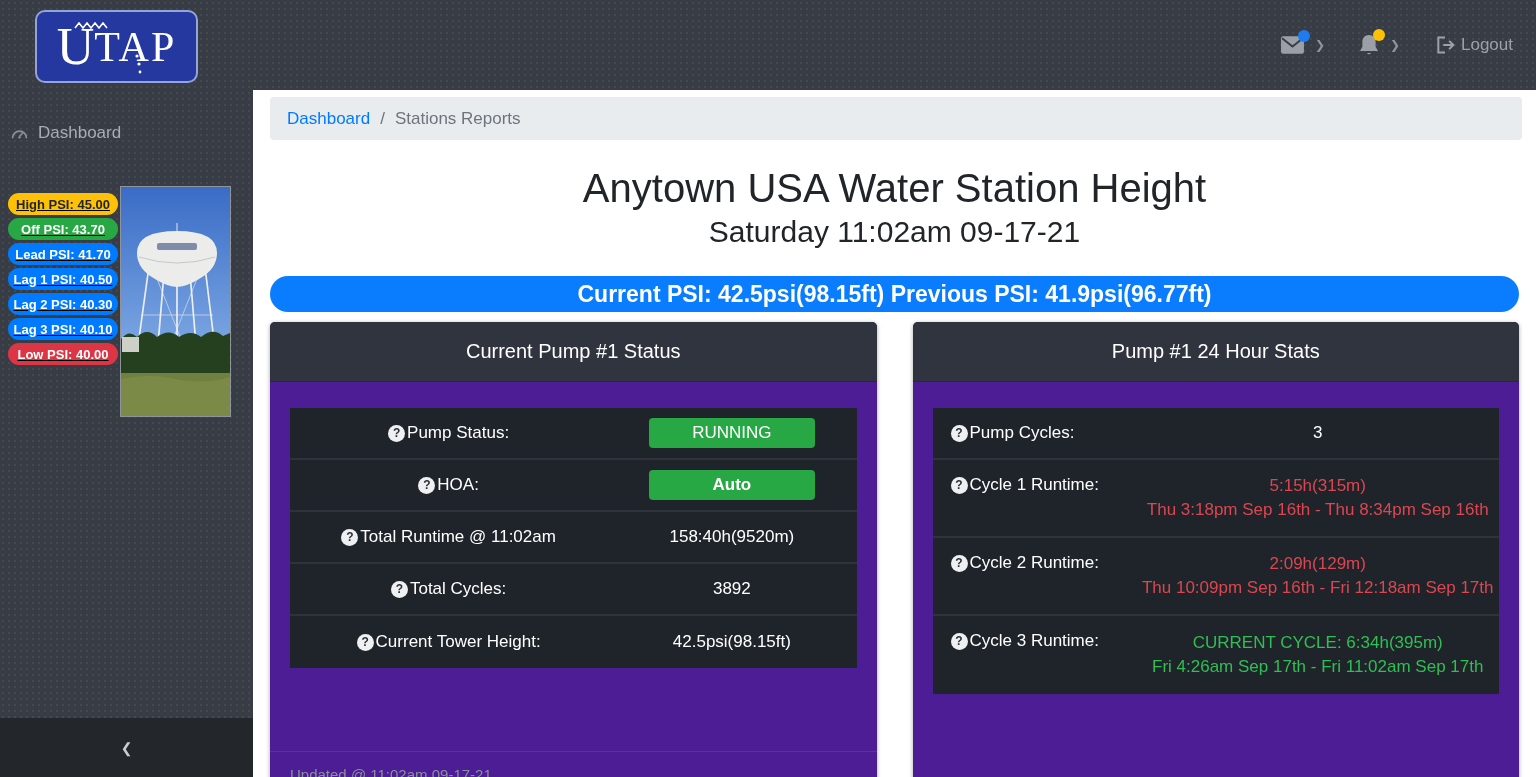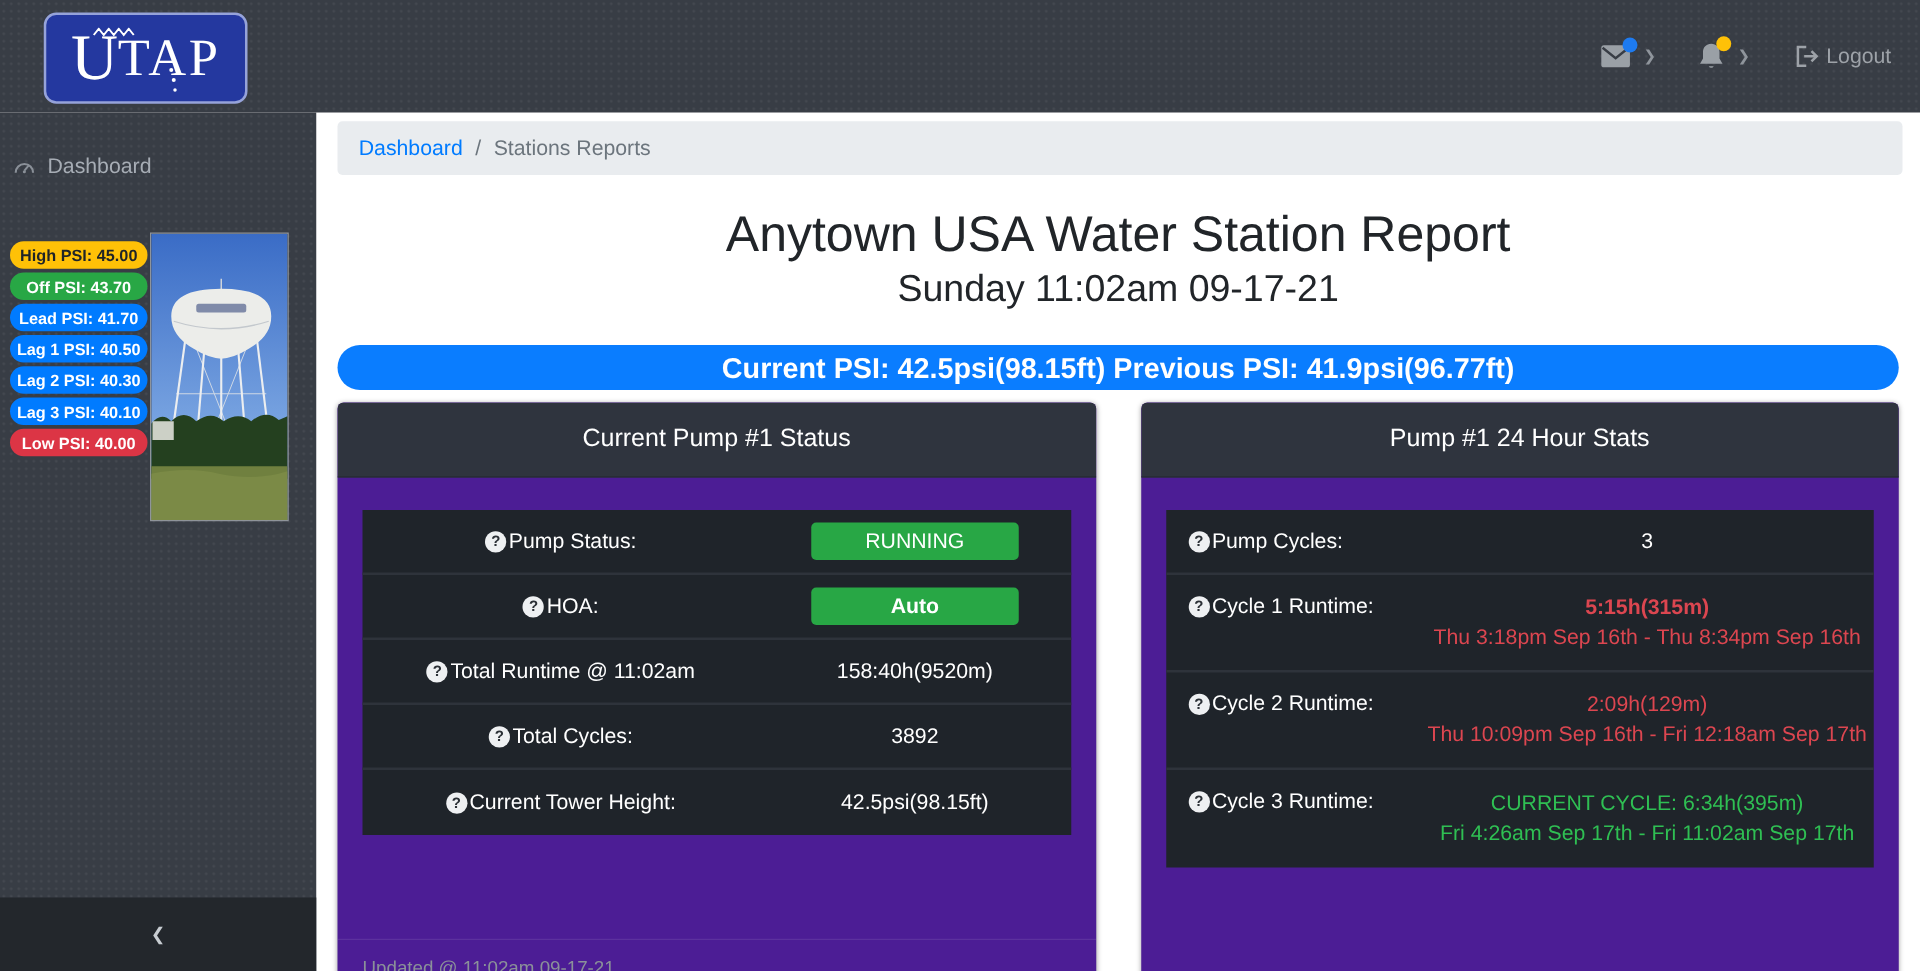--- a/index.html
+++ b/index.html
@@ -27,21 +27,21 @@
   #top-right { position:absolute; right:23px; top:0; height:90px; display:flex; align-items:center; }
   .icon-wrap { position:relative; display:inline-flex; cursor:pointer; }
   .dot-badge { position:absolute; width:12px; height:12px; border-radius:50%; right:-5px; top:-5px; }
   .tb-chev { color:#8f959c; font-size:12px; margin:0 0 0 10px; cursor:pointer; }
   .sp33 { width:33px; } .sp35 { width:35px; }
   #logout { display:flex; align-items:center; gap:6px; color:#9da2a8; font-size:17px; cursor:pointer; }
 
   
   #nav-dashboard { position:absolute; left:10px; top:33px; display:flex; align-items:center; gap:9px;
                    color:#a7adb5; font-size:17px; cursor:pointer; width:230px; }
-  #badges { position:absolute; left:8px; top:103px; width:110px; }
+  #badges { position:absolute; left:8px; top:103px; width:110px;text-decoration:underline; }
   .psi-badge { width:110px; height:22px; border-radius:11px; margin-bottom:3px;
                display:flex; align-items:center; justify-content:center;
                font-size:13px; font-weight:bold; }
   #tower-photo { position:absolute; left:120px; top:96px; width:111px; height:231px; border:1px solid #8f949a; }
   #sidebar-footer { position:absolute; left:0; bottom:0; width:253px; height:59px; background:#23272c;
                     display:flex; align-items:center; justify-content:center; }
   #collapse-btn { color:#c8cdd2; font-size:14px; cursor:pointer; }
 
   
   #main { position:absolute; left:253px; top:90px; width:1283px; height:687px; background:#fff; overflow:hidden; }
@@ -192,22 +192,22 @@
   </div>
 
   <div id="main">
 
     <div id="breadcrumb">
       <span class="bc-link">Dashboard</span>
       <span class="bc-sep">/</span>
       <span class="bc-cur">Stations Reports</span>
     </div>
 
-    <div id="page-title">Anytown USA Water Station Report</div>
-    <div id="page-subtitle">Sunday 11:02am 09-17-21</div>
+    <div id="page-title">Anytown USA Water Station Height</div>
+    <div id="page-subtitle">Saturday 11:02am 09-17-21</div>
 
     <div id="psi-banner" style="background-color: rgb(10, 125, 255);">Current PSI: 42.5psi(98.15ft) Previous PSI: 41.9psi(96.77ft)</div>
 
     <div id="cards">
 
       <div class="card left-card">
         <div class="card-header">Current Pump #1 Status</div>
         <div class="card-body">
           <div class="itable">
 
@@ -280,21 +280,21 @@
                 <span style="color: rgb(255, 255, 255);">3</span>
               </div>
             </div>
 
             <div class="irow row-h78">
               <div class="cell-label">
                 <span class="qicon">?</span>
                 <span>Cycle 1 Runtime:</span>
               </div>
               <div class="cell-value">
-                <span style="color: rgb(220, 70, 80); font-weight: bold;">5:15h(315m)</span>
+                <span style="color: rgb(220, 70, 80);">5:15h(315m)</span>
                 <span style="color: rgb(220, 70, 80);">Thu 3:18pm Sep 16th - Thu 8:34pm Sep 16th</span>
               </div>
             </div>
 
             <div class="irow row-h78">
               <div class="cell-label">
                 <span class="qicon">?</span>
                 <span>Cycle 2 Runtime:</span>
               </div>
               <div class="cell-value">

